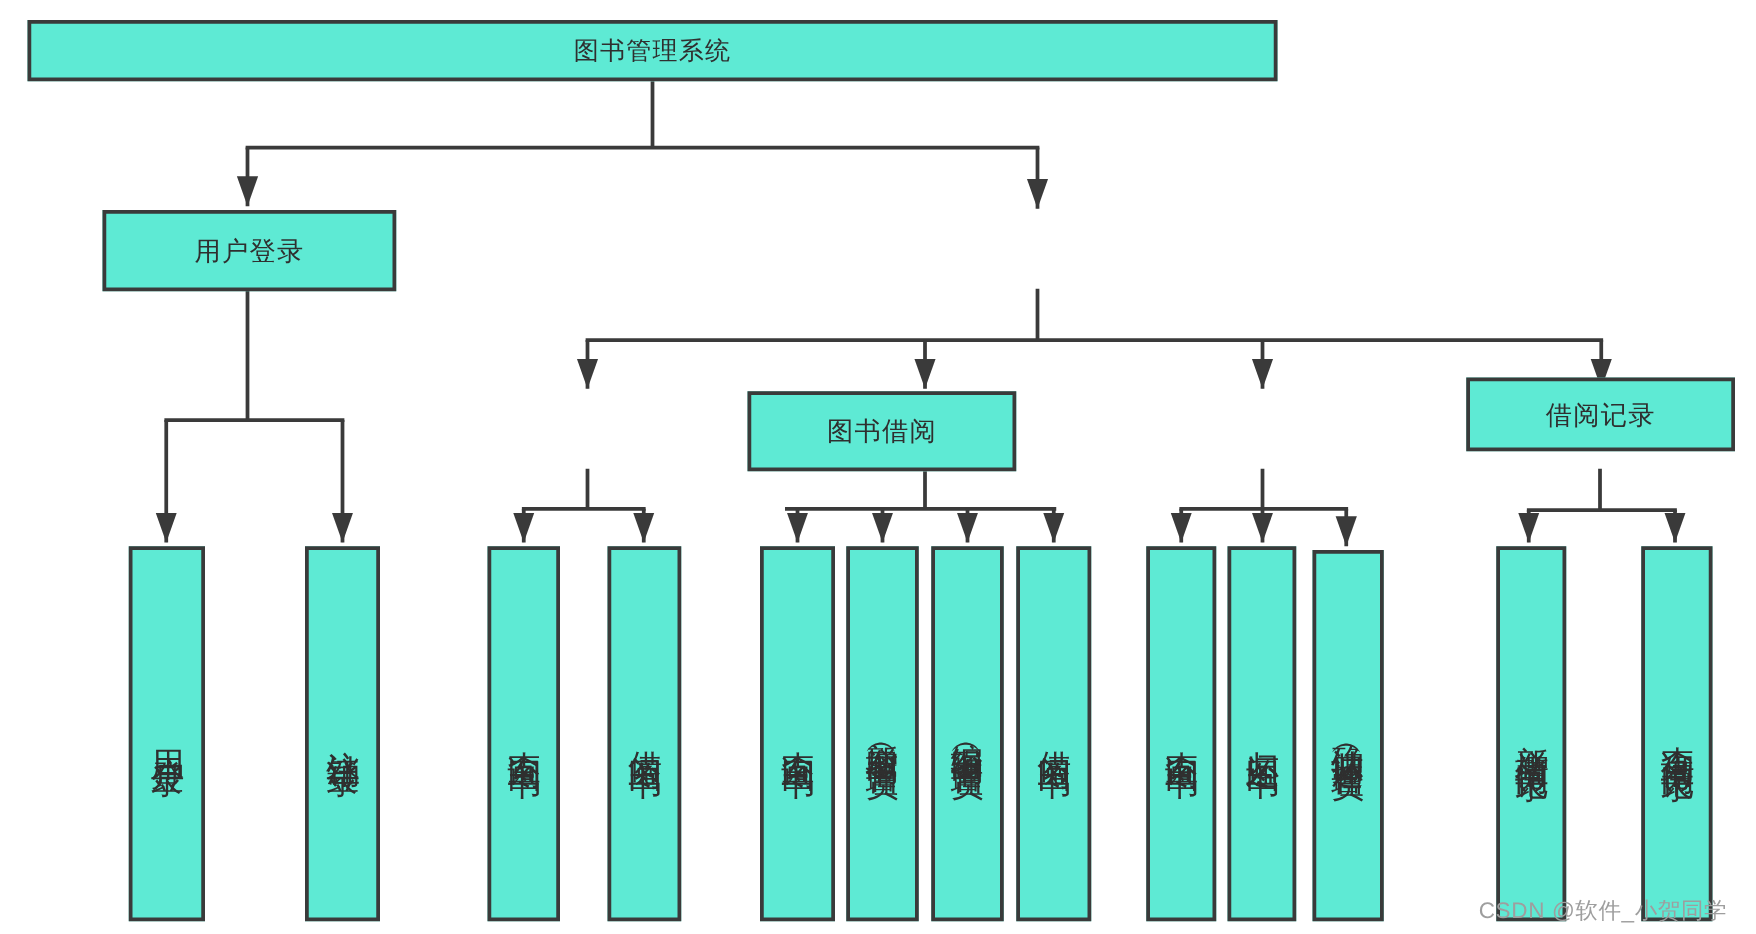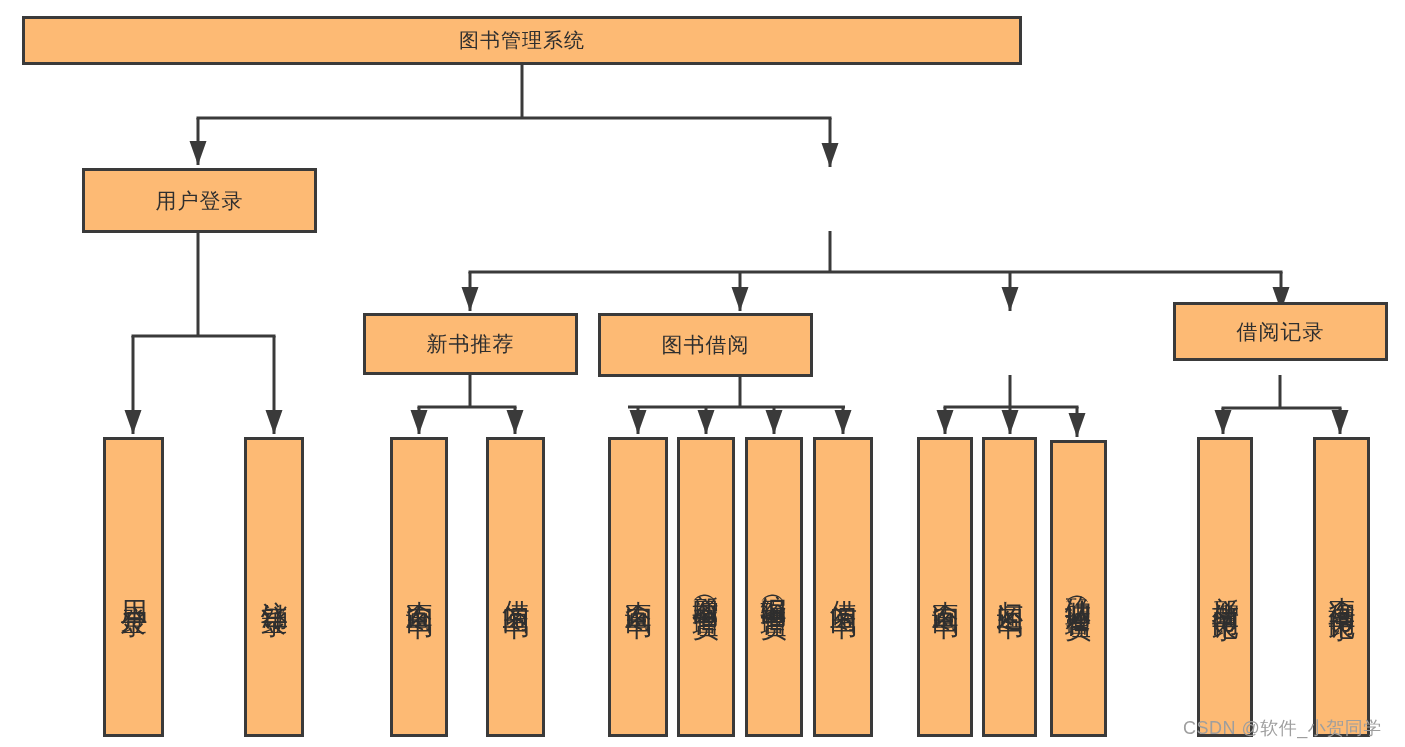--- a/index.html
+++ b/index.html
@@ -2,21 +2,21 @@
 <html><head>
 <meta charset="utf-8">
 <style>
   html,body{margin:0;padding:0;background:#ffffff;}
   .stage{
     position:relative;width:1405px;height:747px;background:#ffffff;overflow:hidden;
     font-family:"Liberation Sans",sans-serif;color:#2f2f2f;
   }
   .connectors{position:absolute;left:0;top:0;z-index:1;}
   .box{
-    position:absolute;box-sizing:border-box;background:#fdba74;
+    position:absolute;box-sizing:border-box;background:#5eead4;
     border:3px solid #3a3a3a;display:flex;align-items:center;justify-content:center;
     z-index:2;
   }
   .hlabel{font-size:21px;letter-spacing:1px;white-space:nowrap;color:#2f2f2f;}
   .root-label{font-size:20px;}
   .vlabel{
     writing-mode:vertical-rl;text-orientation:mixed;
     font-size:27px;letter-spacing:4px;line-height:1;color:#2f2f2f;
   }
   .vlabel.dense{font-size:26px;letter-spacing:3px;}
@@ -81,23 +81,20 @@
   </svg>
 
   <div class="box" style="left:22px;top:16px;width:1000px;height:49px">
     <span class="hlabel root-label">图书管理系统</span>
   </div>
 
   <div class="box" style="left:82px;top:168px;width:235px;height:65px">
     <span class="hlabel">用户登录</span>
   </div>
 
-  <div class="box" style="left:363px;top:313px;width:215px;height:62px">
-    <span class="hlabel">新书推荐</span>
-  </div>
   <div class="box" style="left:598px;top:313px;width:215px;height:64px">
     <span class="hlabel">图书借阅</span>
   </div>
   <div class="box" style="left:1173px;top:302px;width:215px;height:59px">
     <span class="hlabel">借阅记录</span>
   </div>
 
   <div class="box" style="left:103px;top:437px;width:61px;height:300px">
     <span class="vlabel">用户登录</span>
   </div>

